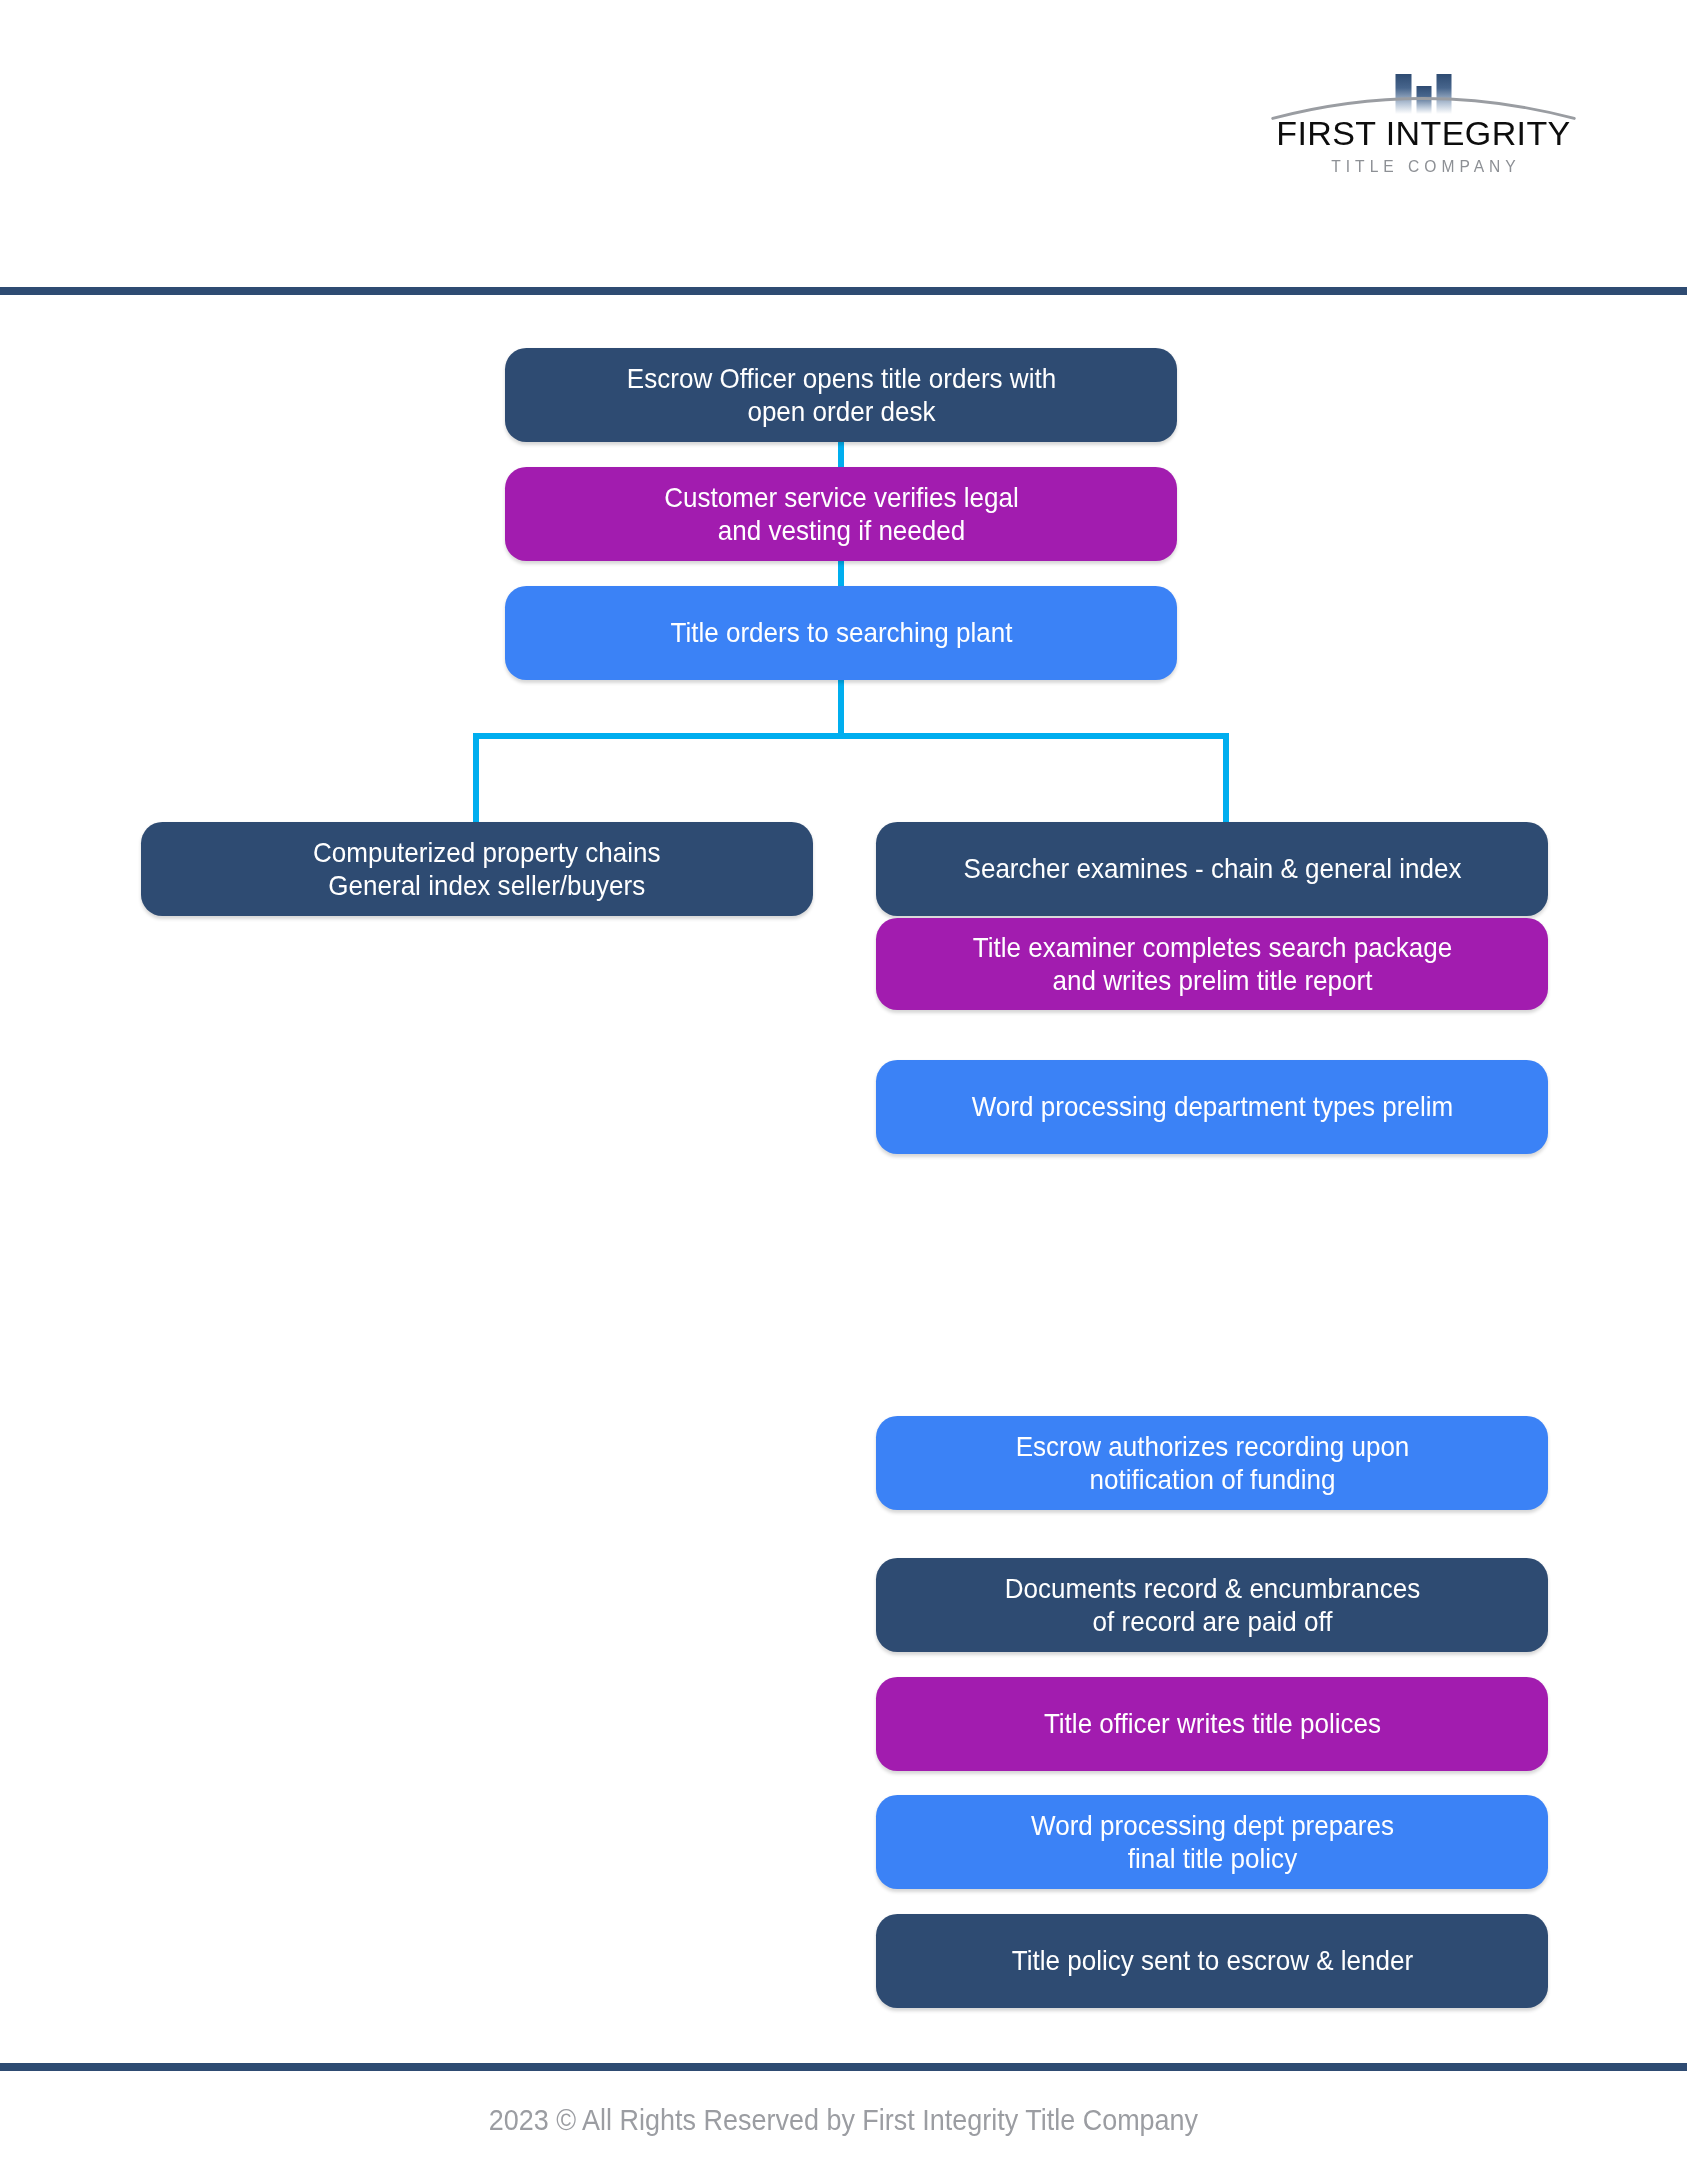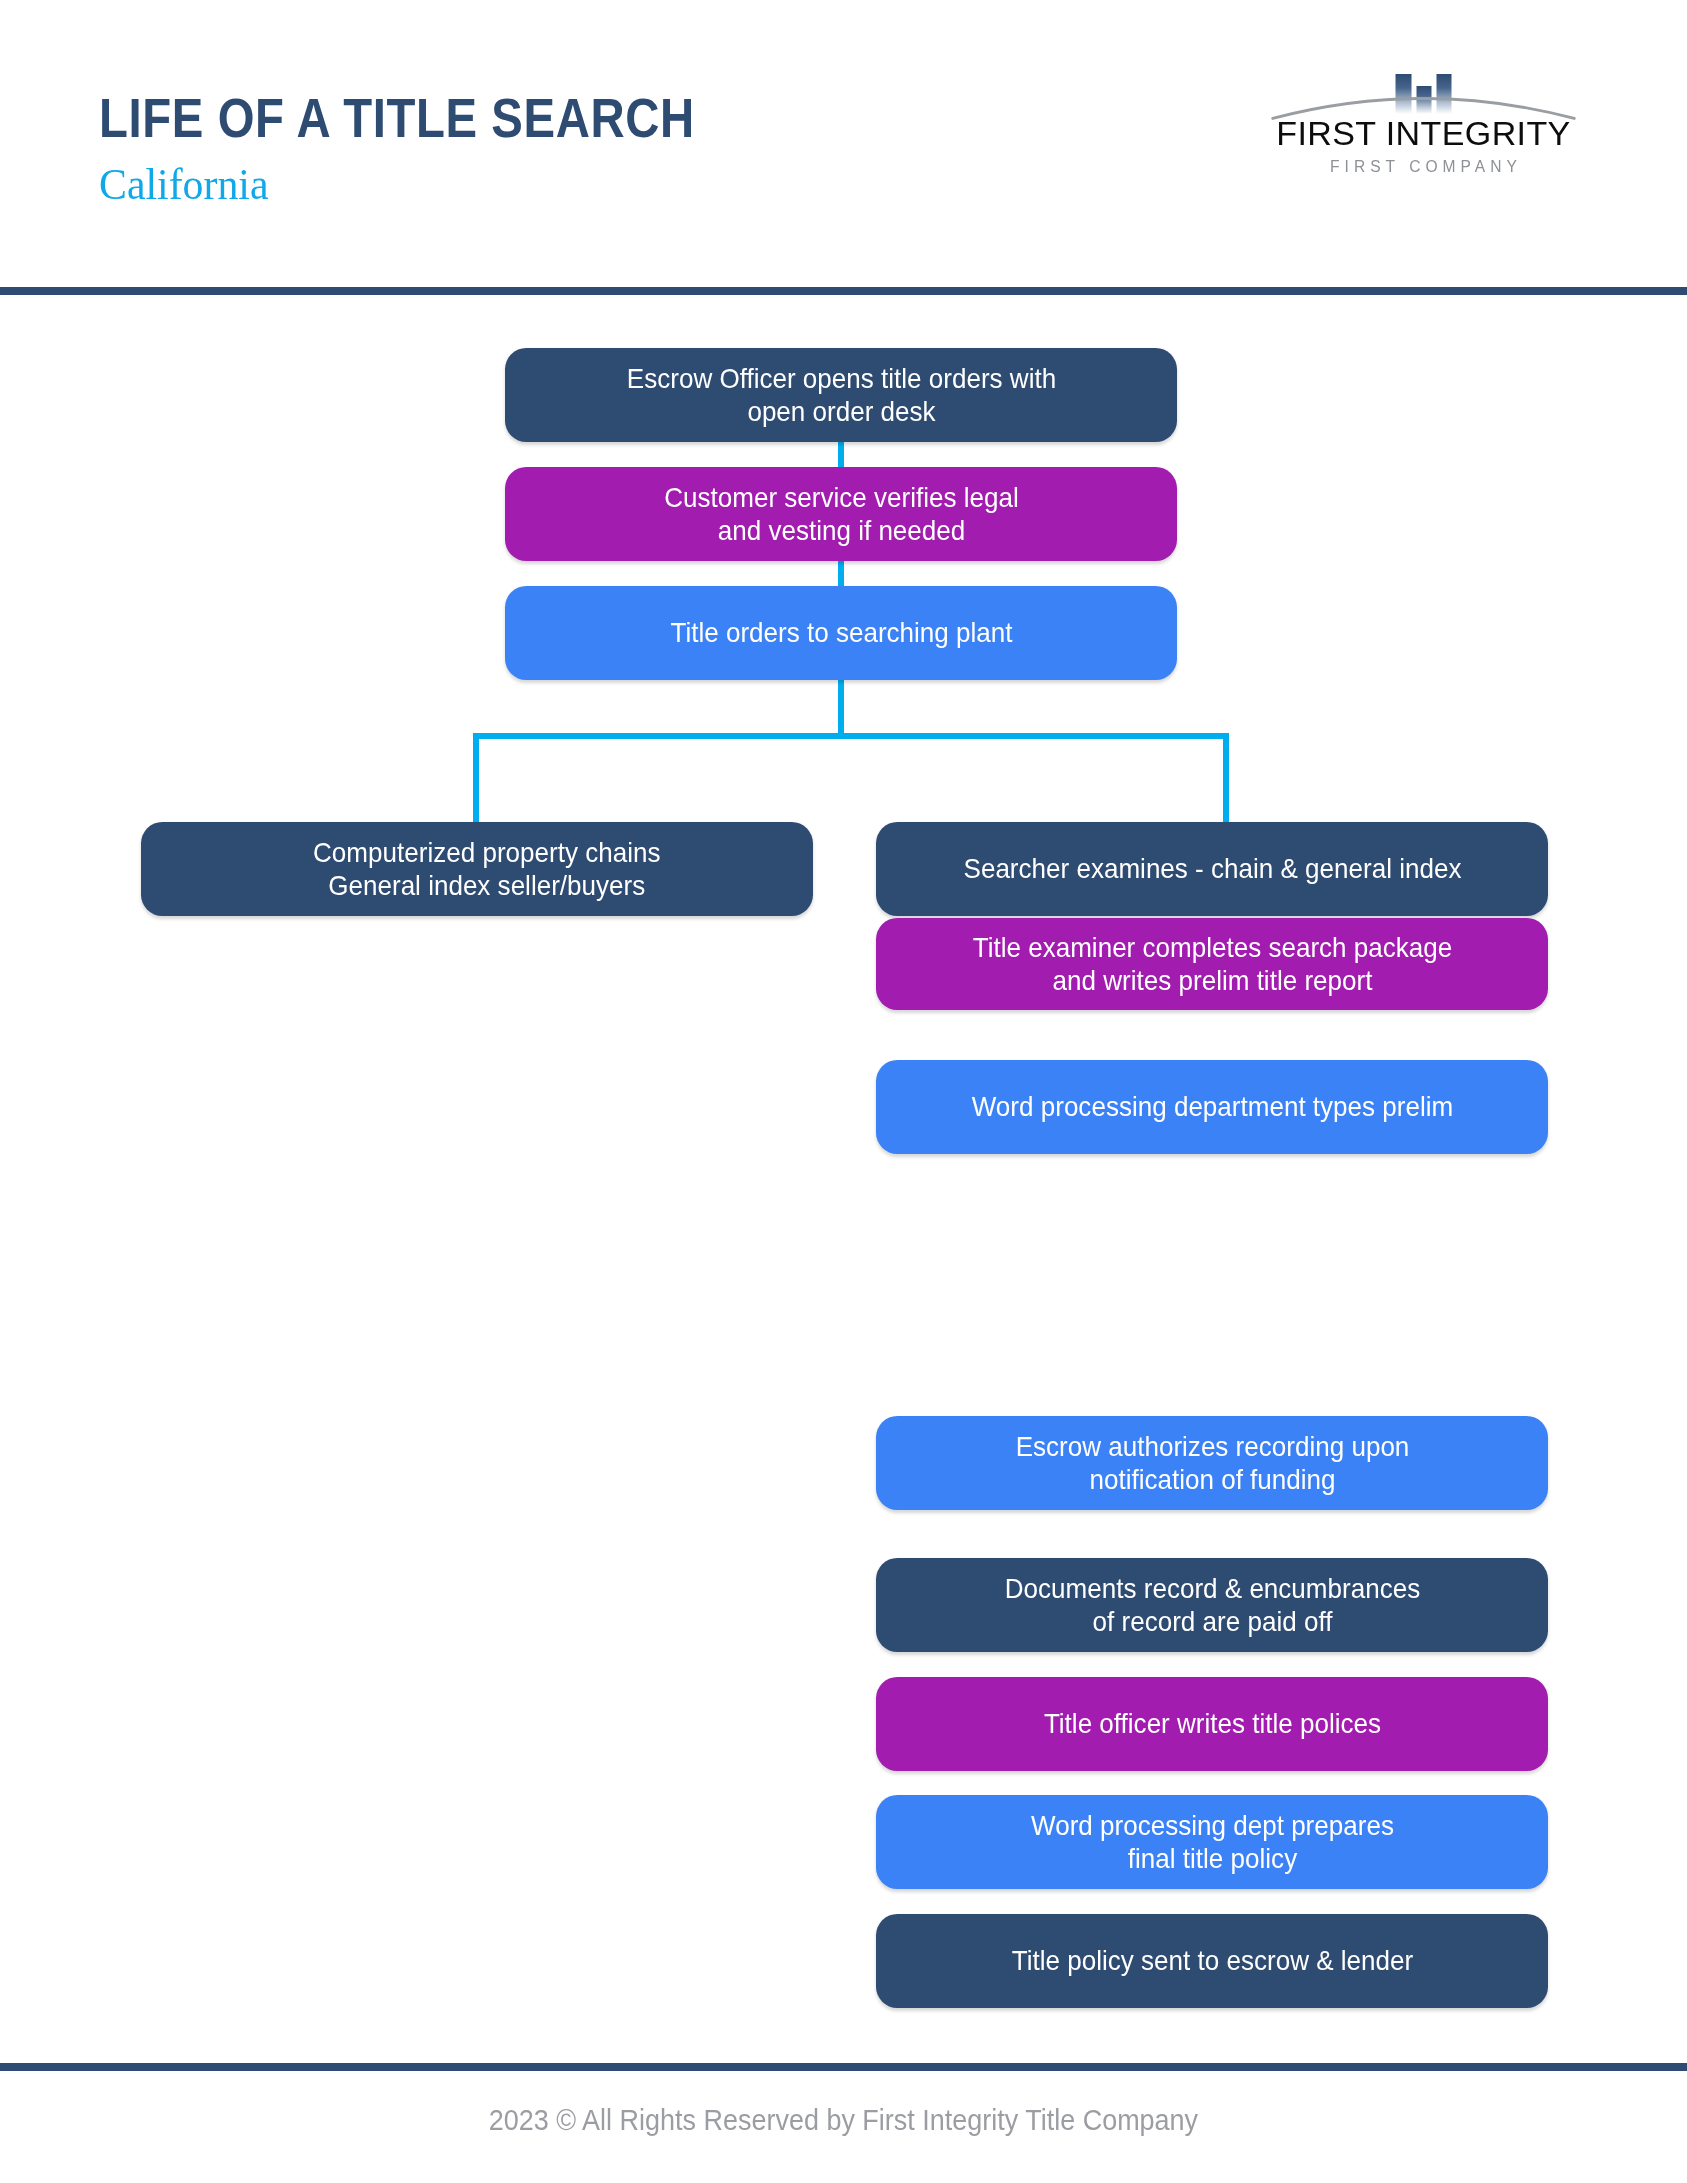--- a/index.html
+++ b/index.html
@@ -195,38 +195,34 @@
     color: #9B9DA2;
   }
   .footer span { display: inline-block; transform: scaleX(0.93); }
 </style>
 </head>
 <body>
 
 <div class="page">
 
   <div class="header">
-    <div class="title-block">
-      <div class="main-title">LIFE OF A TITLE SEARCH</div>
-      <div class="sub-title">California</div>
-    </div>
 
     <div class="logo">
       <div class="logo-mark">
         <div class="logo-bars">
           <div class="bar left"></div>
           <div class="bar mid"></div>
           <div class="bar right"></div>
         </div>
         <svg class="logo-arc" viewBox="0 0 440 46">
           <path d="M 8 44 Q 220 -12 432 44" fill="none" stroke="#9a9da2" stroke-width="4" stroke-linecap="round"></path>
         </svg>
       </div>
       <div class="logo-name">FIRST INTEGRITY</div>
-      <div class="logo-sub">FIRST COMPANY</div>
+      <div class="logo-sub">TITLE COMPANY</div>
     </div>
   </div>
 
   <div class="rule-top"></div>
 
   <div class="flow">
 
     <div class="conn v" style="left:838px; top:426px; height:57px;"></div>
     <div class="conn v" style="left:838px; top:546px; height:57px;"></div>
     <div class="conn v" style="left:838px; top:675px; height:64px;"></div>

